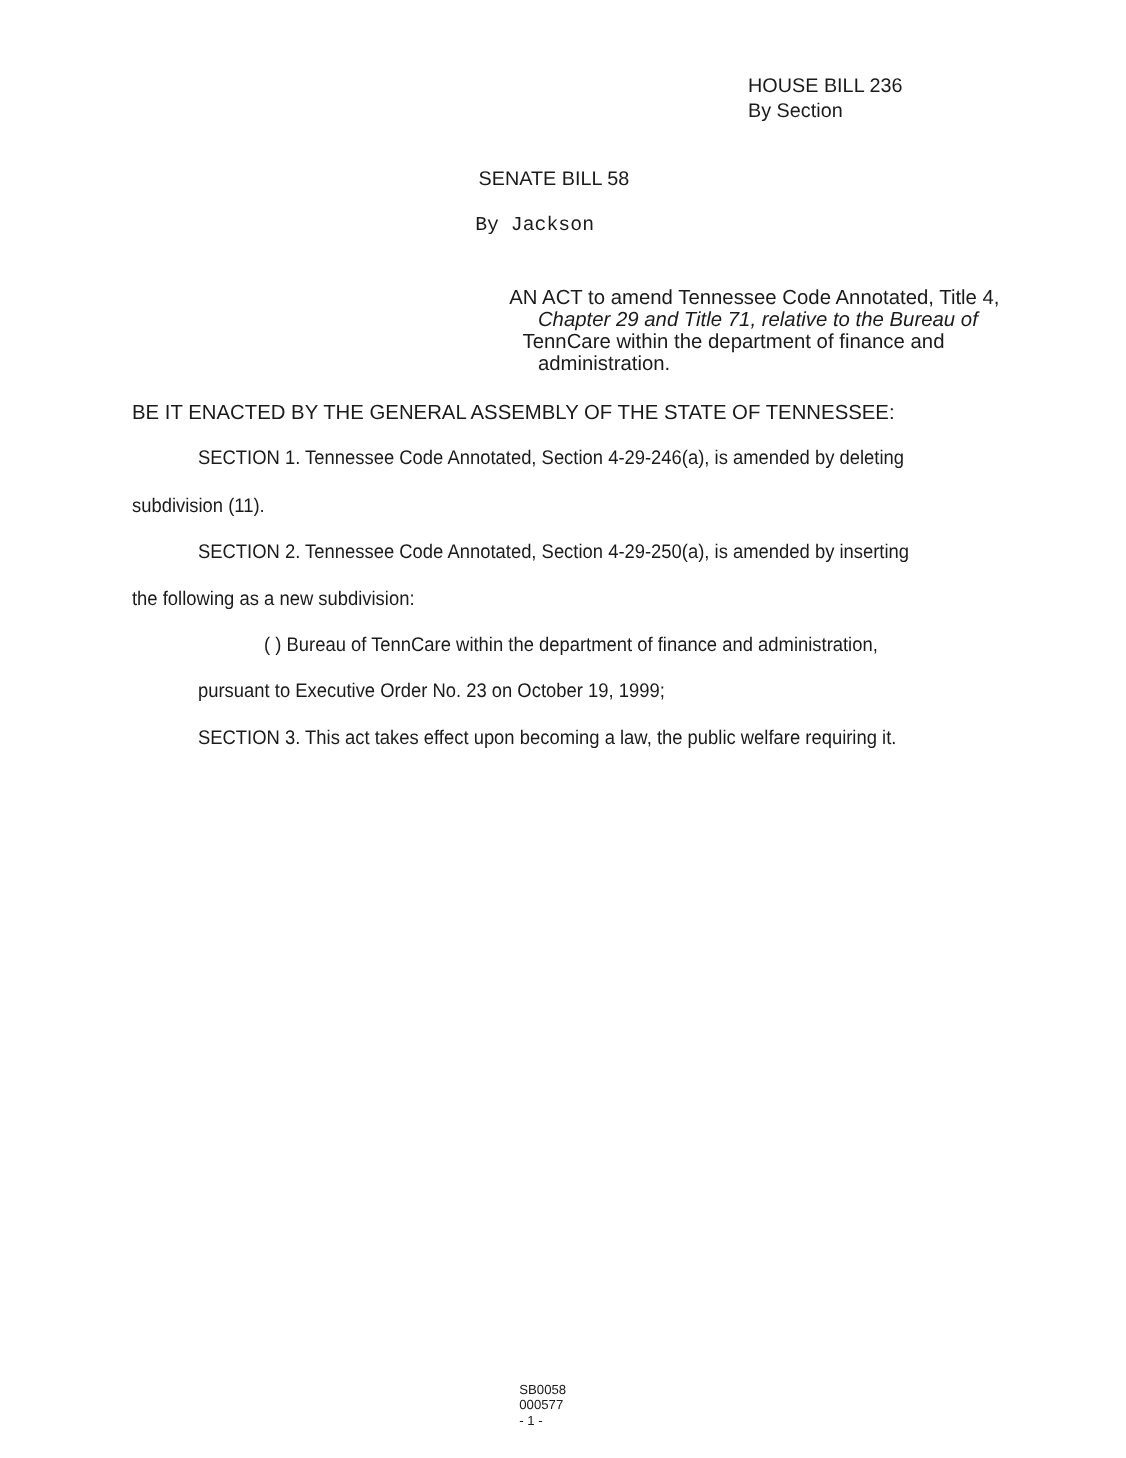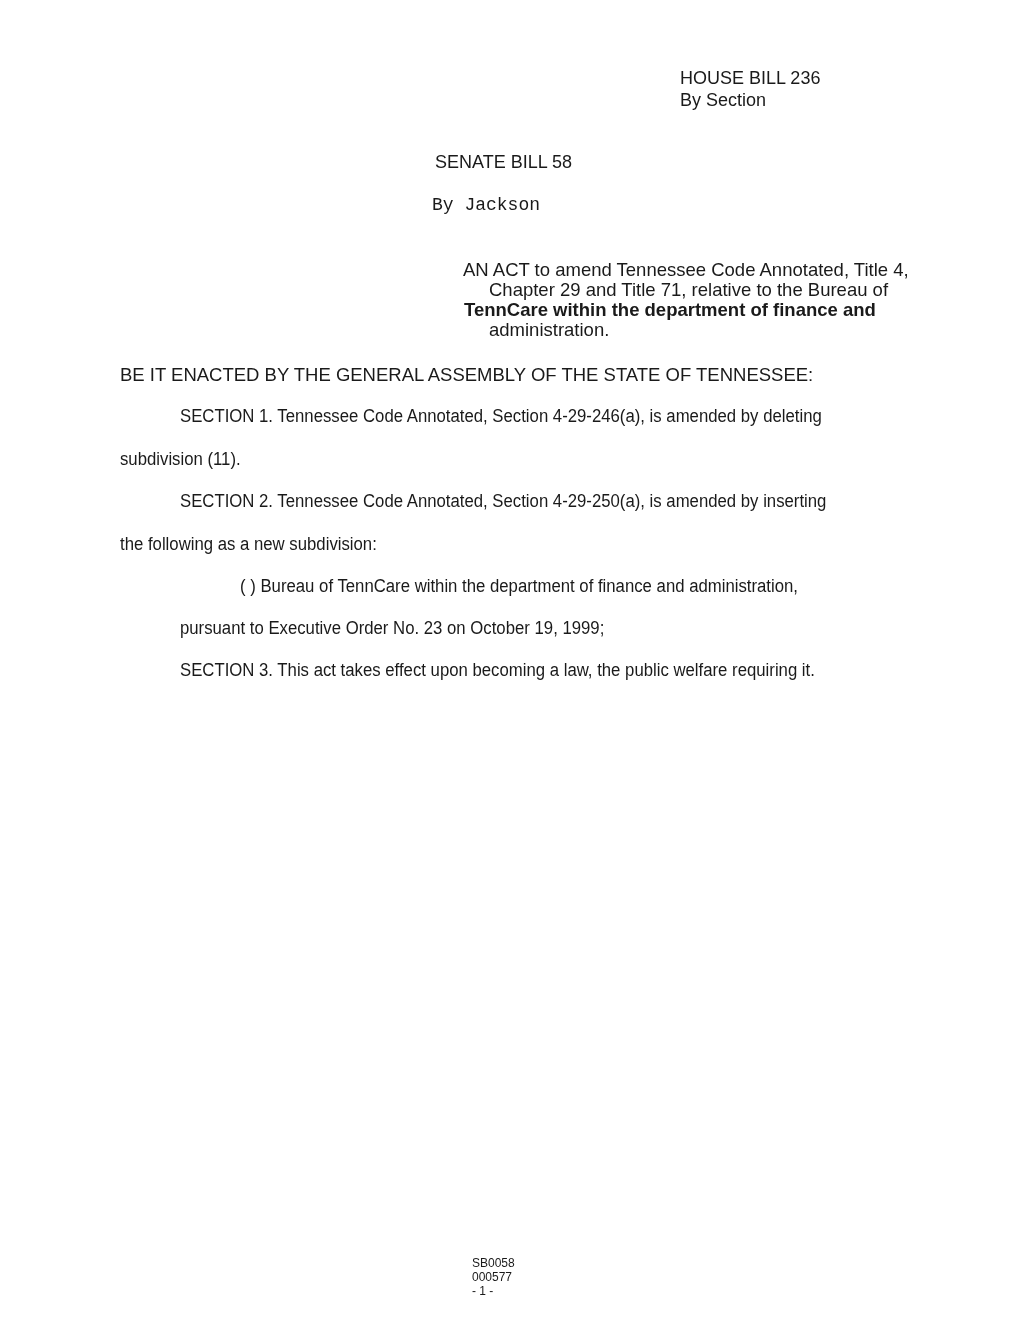--- a/index.html
+++ b/index.html
@@ -18,22 +18,22 @@
 
 <div class="abs hdr" style="left:680px; top:67px; width:170px;">
   <div>HOUSE BILL 236</div>
   <div>By Section</div>
 </div>
 
 <div class="abs hdr" style="left:435px; top:151px; width:160px;">SENATE BILL 58</div>
 <div class="abs hdr" style="left:432px; top:194px; width:160px;font-family:Liberation Mono, monospace;">By Jackson</div>
 
 <div class="abs caption-line" style="left:422px; top:260px;margin-left:41px;">AN ACT to amend Tennessee Code Annotated, Title 4,</div>
-<div class="abs caption-line" style="left:489px; top:280px;">Chapter 29 and Title 71, relative to the Bureau of</div>
-<div class="abs caption-line" style="left:464px; top:300px;font-weight:bold;">TennCare within the department of finance and</div>
+<div class="abs caption-line" style="left:489px; top:280px;font-style:italic;">Chapter 29 and Title 71, relative to the Bureau of</div>
+<div class="abs caption-line" style="left:475px; top:300px;">TennCare within the department of finance and</div>
 <div class="abs caption-line" style="left:489px; top:320px;text-align:center;">administration.</div>
 
 <div class="abs caption-line" style="left:120px; top:365px;">BE IT ENACTED BY THE GENERAL ASSEMBLY OF THE STATE OF TENNESSEE:</div>
 
 <div class="abs body-text" style="left:180px; top:406px;">SECTION 1.  Tennessee Code Annotated, Section 4-29-246(a), is amended by deleting</div>
 <div class="abs body-text" style="left:120px; top:449px;">subdivision (11).</div>
 
 <div class="abs body-text" style="left:180px; top:491px;">SECTION 2.  Tennessee Code Annotated, Section 4-29-250(a), is amended by inserting</div>
 <div class="abs body-text" style="left:120px; top:534px;">the following as a new subdivision:</div>
 <div class="abs body-text" style="left:240px; top:576px;">( )  Bureau of TennCare within the department of finance and administration,</div>

